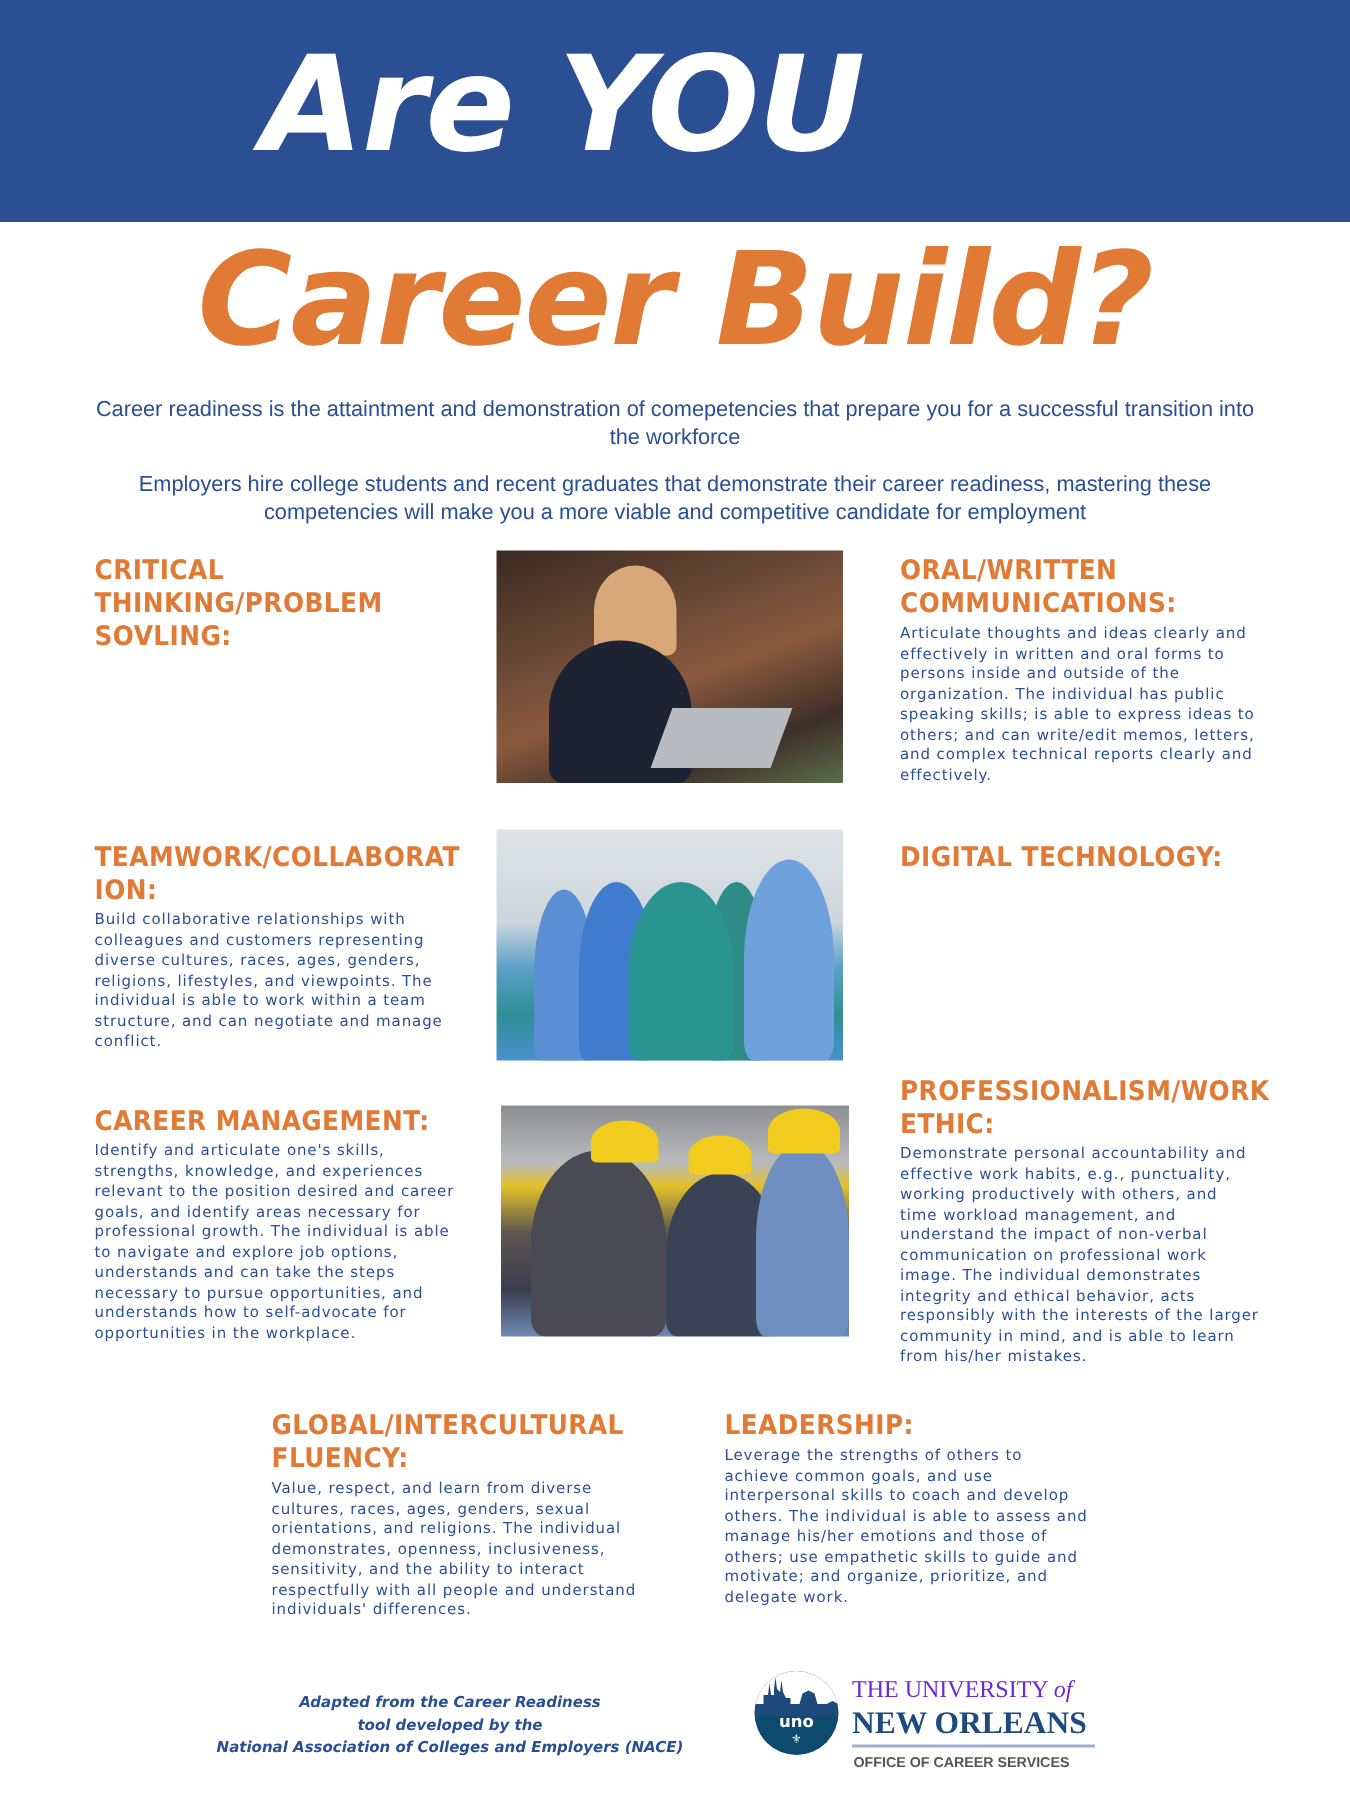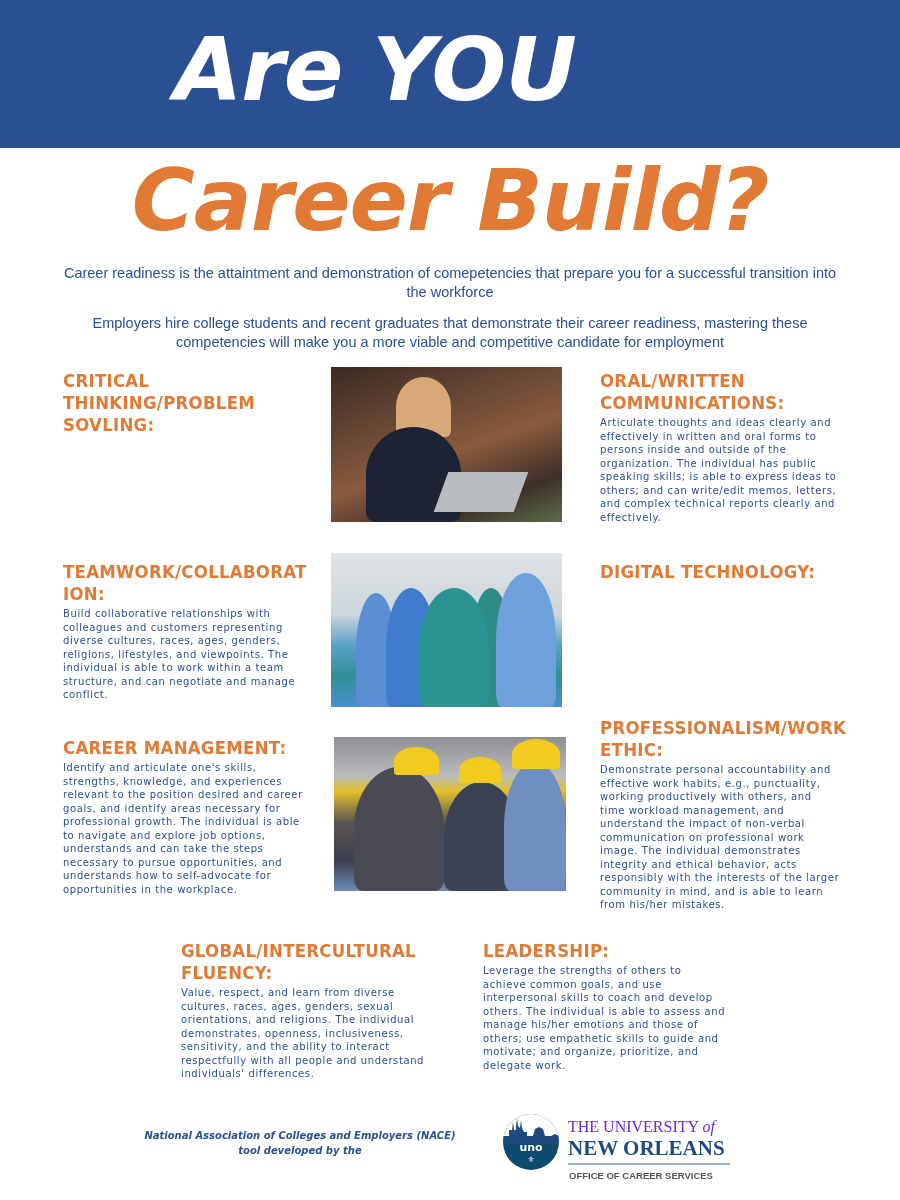--- a/index.html
+++ b/index.html
@@ -174,22 +174,23 @@
 <div class="photo photo-3">
   <div class="ph-shape" style="left:20px; top:30px; width:90px; height:124px; background:#4a4a55;"></div>
   <div class="ph-shape" style="left:60px; top:10px; width:45px; height:28px; background:#f2cb1f;"></div>
   <div class="ph-shape" style="left:110px; top:45px; width:75px; height:109px; background:#3a4256;"></div>
   <div class="ph-shape" style="left:125px; top:20px; width:42px; height:26px; background:#f2cb1f;"></div>
   <div class="ph-shape" style="left:170px; top:25px; width:62px; height:129px; background:#6f8fc0;"></div>
   <div class="ph-shape" style="left:178px; top:2px; width:48px; height:30px; background:#f2cb1f;"></div>
 </div>
 
 <div class="credit">
+  <div>Adapted from the Career Readiness</div>
+  <div>tool developed by the</div>
   <div>National Association of Colleges and Employers (NACE)</div>
-  <div>tool developed by the</div>
 </div>
 
 <div class="logo">
   <div class="logo-circle">
     <svg width="56" height="30" viewBox="0 0 56 30" style="position:absolute; left:0; top:0;">
       <rect x="0" y="0" width="56" height="30" fill="#ffffff"></rect>
       <path d="M0 30 L0 22 L6 22 L6 16 L9 16 L10 8 L11 16 L13 16 L13 12 L14 4 L15 12 L17 14 L18 6 L19 14 L21 18 L24 18 L24 22 L30 22 L32 15 L36 13 L40 15 L42 22 L48 22 L52 20 L56 22 L56 30 Z" fill="#1f4a7c"></path>
     </svg>
     <div class="logo-uno">uno</div>
     <div class="logo-fleur">⚜</div>

